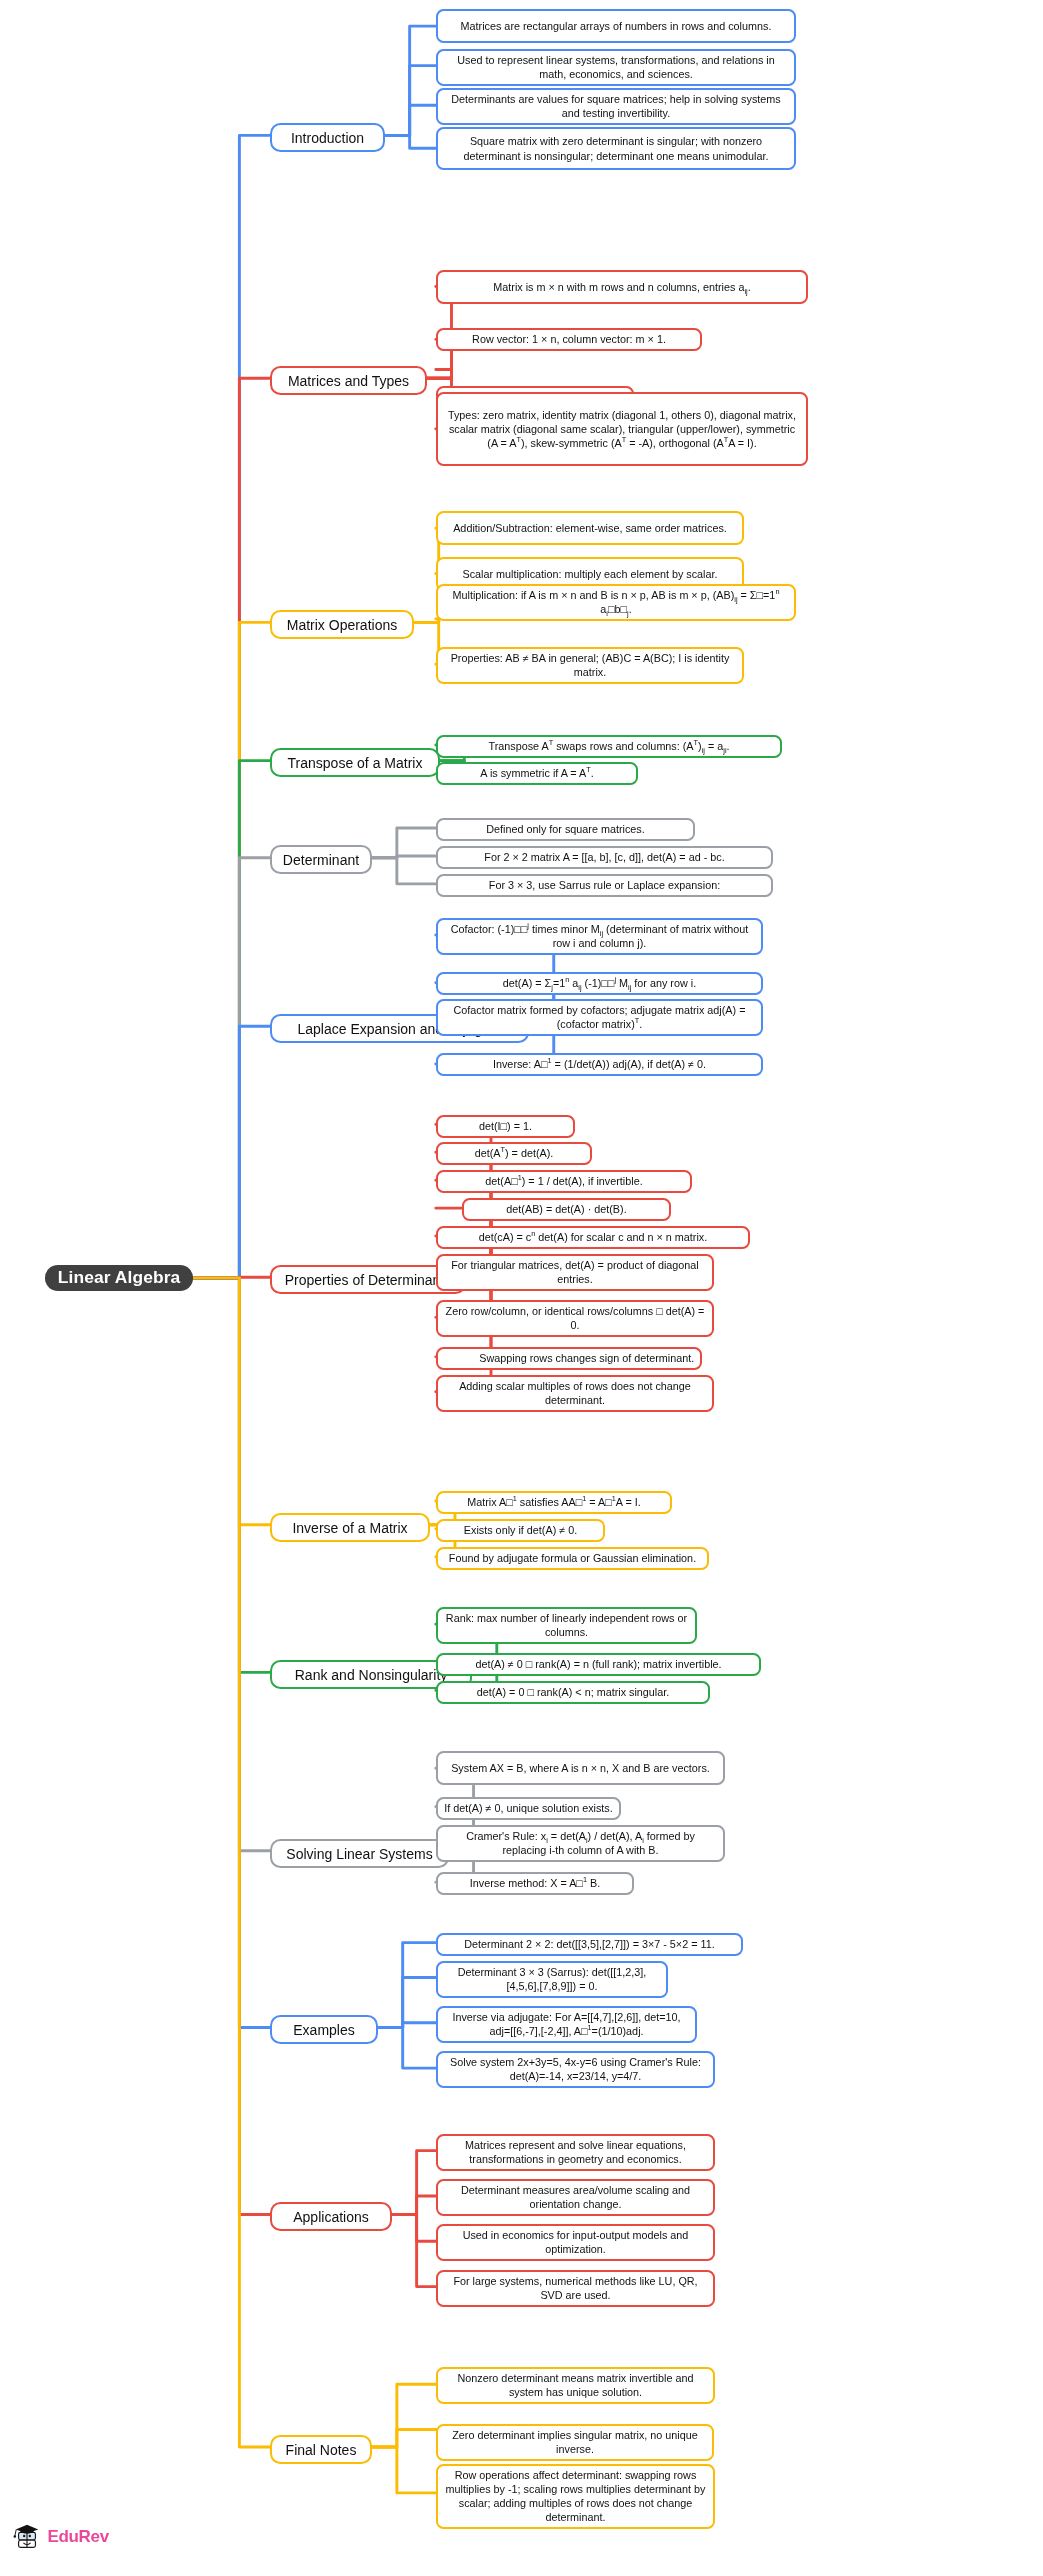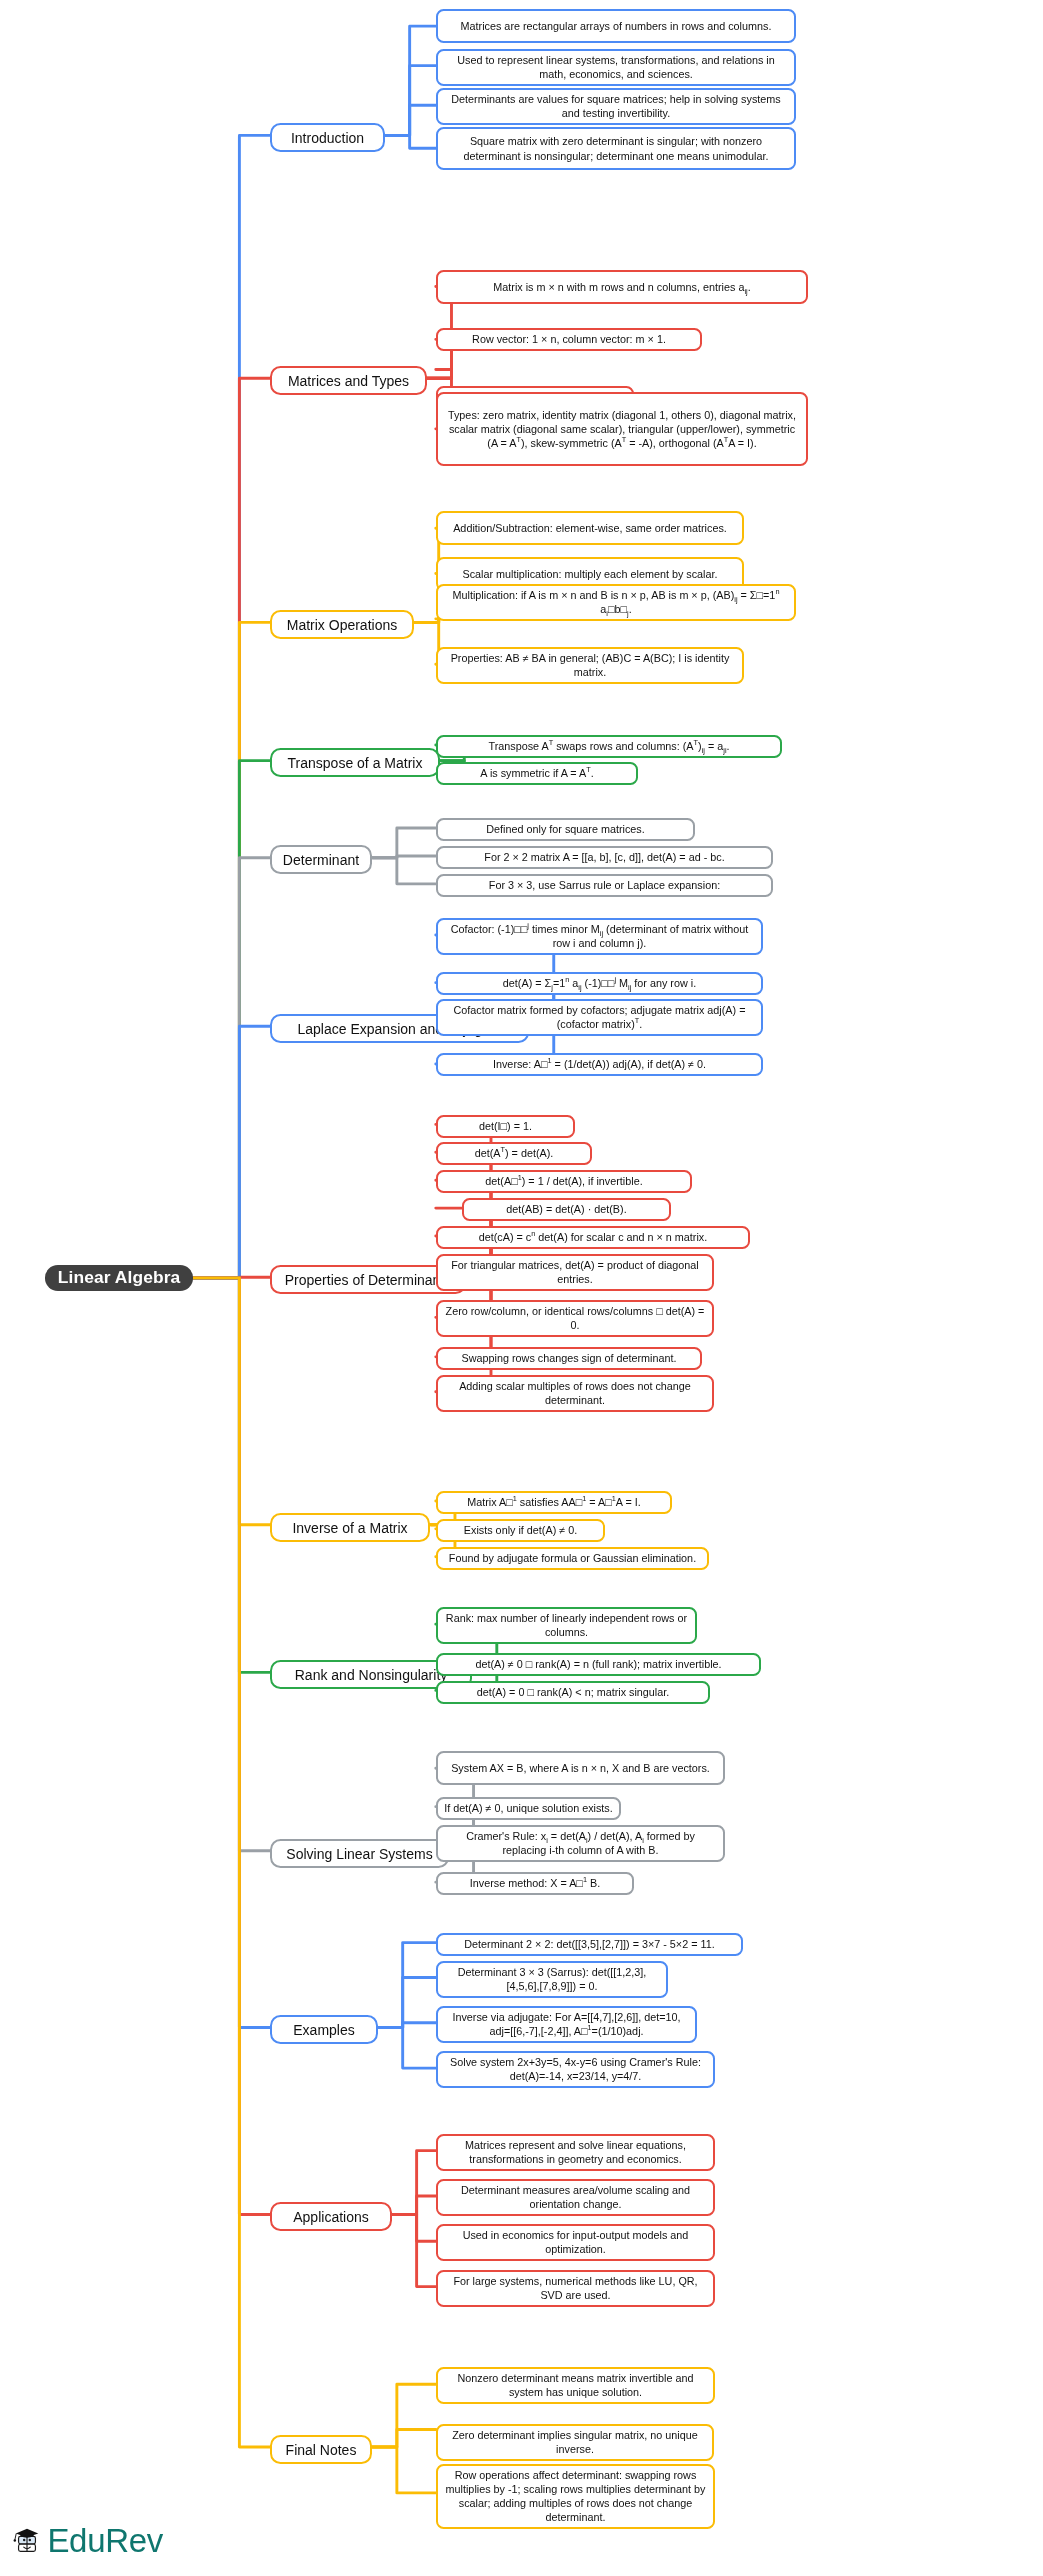--- a/index.html
+++ b/index.html
@@ -70,23 +70,23 @@
   
   #logo {
     position: absolute;
     left: 11.6px;
     top: 2522px;
     display: flex;
     align-items: center;
     gap: 5.8px;
   }
   #logo .logo-text {
-    font-size: 33px;
-    font-weight: normal;
-    color: #0f766e;
+    font-size: 17px;
+    font-weight: bold;
+    color: #ec4899;
     letter-spacing: -0.3px;
   }
 </style>
 </head>
 <body>
 
 <div id="page">
 
   <svg id="links" viewBox="0 0 1795 4433" preserveAspectRatio="none" aria-hidden="true">
       <path d="M 302 2199 H 412 V 233 H 465" stroke="#4d8bf5" stroke-width="5" fill="none" stroke-linecap="round" stroke-linejoin="round"></path>
@@ -256,21 +256,21 @@
       </div>
       <div class="node leaf c-red" style="left: 436px; top: 1226px; width: 314px; min-height: 20px;">
         <span>det(cA) = c<sup>n</sup> det(A) for scalar c and n × n matrix.</span>
       </div>
       <div class="node leaf c-red" style="left: 436px; top: 1254px; width: 278px; min-height: 34px;">
         <span>For triangular matrices, det(A) = product of diagonal entries.</span>
       </div>
       <div class="node leaf c-red" style="left: 436px; top: 1300px; width: 278px; min-height: 34px;">
         <span>Zero row/column, or identical rows/columns □ det(A) = 0.</span>
       </div>
-      <div class="node leaf c-red" style="left: 436px; top: 1347px; width: 266px; min-height: 20px;">
+      <div class="node leaf c-red" style="left: 436px; top: 1347px; width: 266px; min-height: 20px; justify-content: flex-end;">
         <span>Swapping rows changes sign of determinant.</span>
       </div>
       <div class="node leaf c-red" style="left: 436px; top: 1375px; width: 278px; min-height: 34px;">
         <span>Adding scalar multiples of rows does not change determinant.</span>
       </div>
       <div class="node branch c-yellow" style="left: 270px; top: 1513px; width: 160px; min-height: 24.4px;">
         <span>Inverse of a Matrix</span>
       </div>
       <div class="node leaf c-yellow" style="left: 436px; top: 1491px; width: 236px; min-height: 20px;">
         <span>Matrix A□<sup>1</sup> satisfies AA□<sup>1</sup> = A□<sup>1</sup>A = I.</span>

